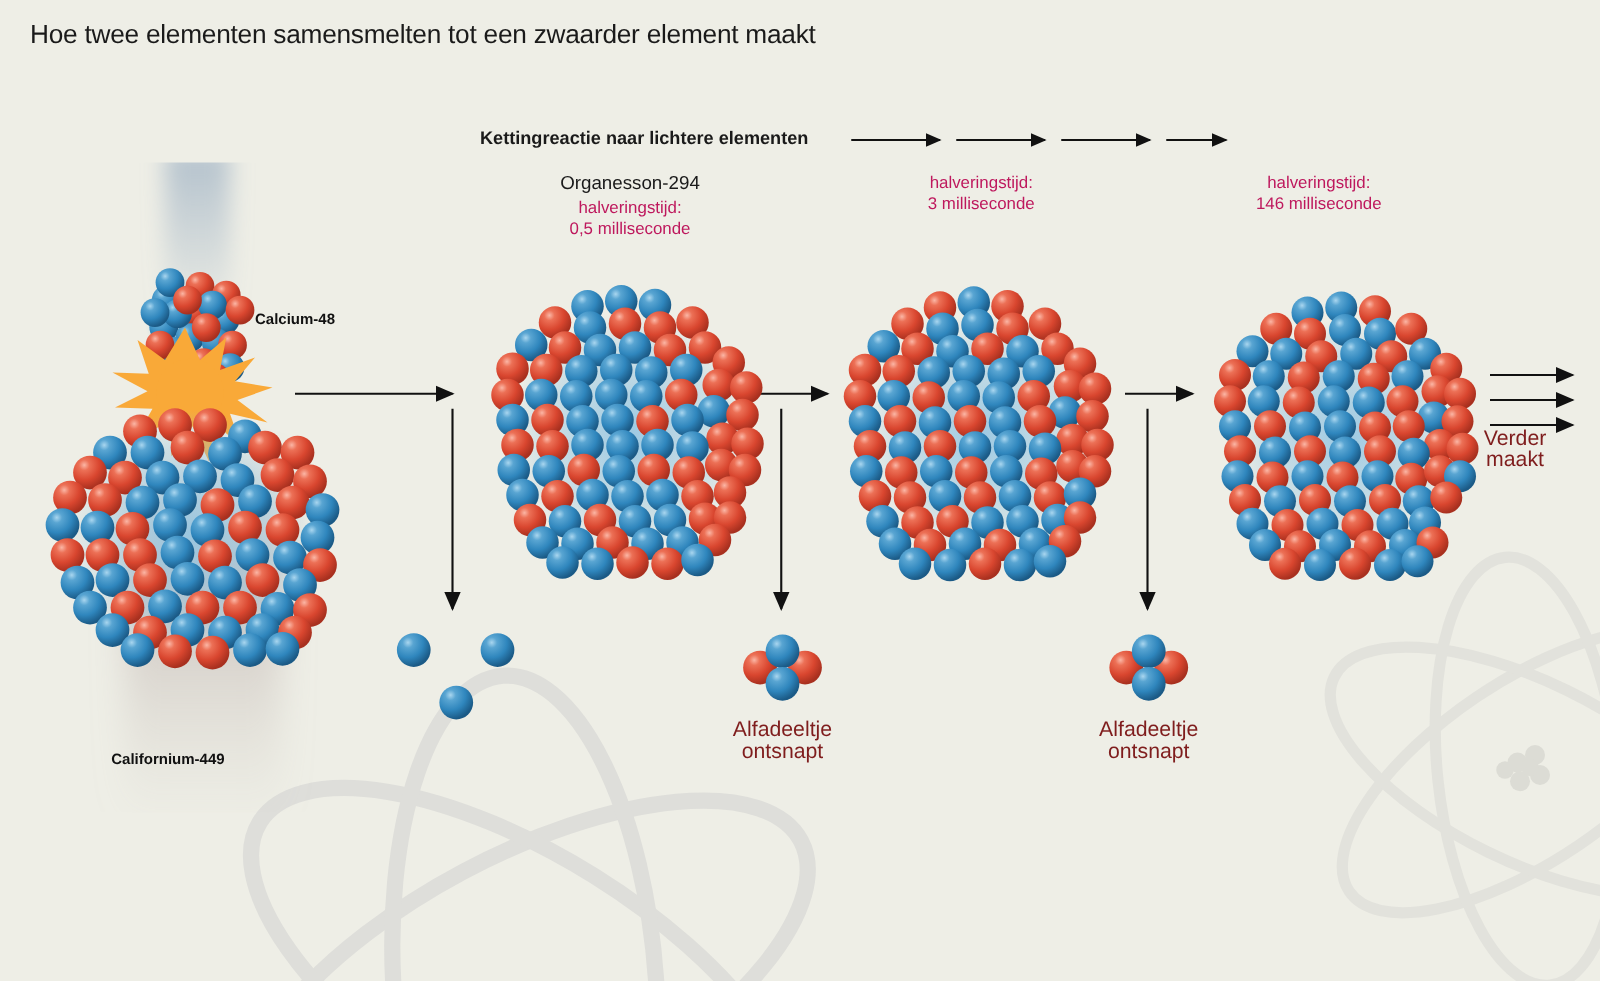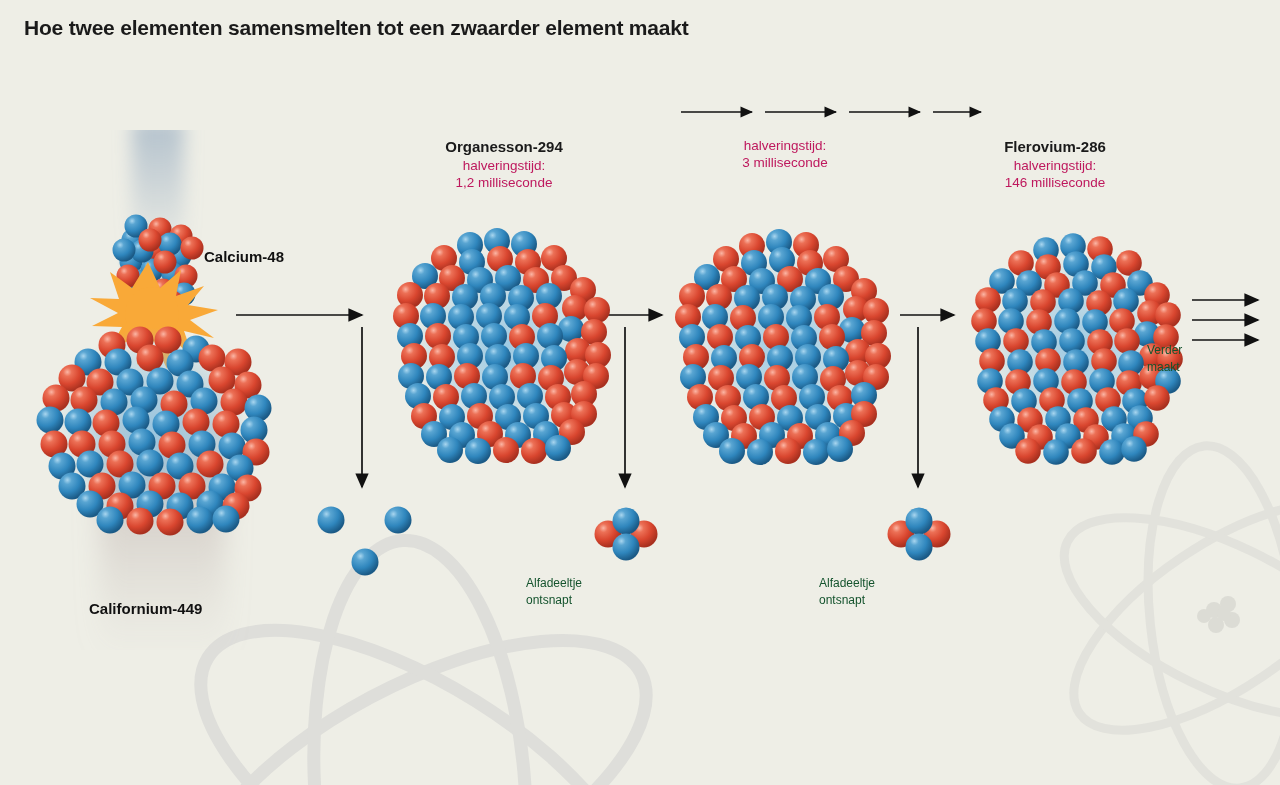--- a/index.html
+++ b/index.html
@@ -31,21 +31,21 @@
     position: absolute;
     left: 0; top: 0;
     width: 1280px; height: 785px;
     z-index: 2;
   }
   .title {
     position: absolute;
     left: 24px;
     top: 16px;
     font-size: 21px;
-    font-weight: bold;
+    font-weight: normal;
     color: #1a1a1a;
     letter-spacing: -0.2px;
     z-index: 5;
     white-space: nowrap;
   }
   .chain-label {
     position: absolute;
     left: 384px;
     top: 103px;
     font-size: 14.5px;
@@ -55,42 +55,43 @@
     white-space: nowrap;
   }
   .elem-block {
     position: absolute;
     text-align: center;
     z-index: 5;
     width: 220px;
   }
   .elem-name {
     font-size: 15px;
-    font-weight: bold;
+    font-weight: normal;
     color: #1a1a1a;
     line-height: 20px;
     white-space: nowrap;
   }
   .elem-sub {
     font-size: 13.5px;
     color: #be185d;
     line-height: 17px;
     white-space: nowrap;
   }
   .caption {
     position: absolute;
-    font-size: 12px;
-    color: #14532d;
+    text-align: center;
+    font-size: 17px;
+    color: #7f1d1d;
     line-height: 17px;
     z-index: 5;
     white-space: nowrap;
   }
   .caption-bold {
     position: absolute;
-    font-size: 15px;
+    font-size: 12px;
     font-weight: bold;
     color: #111;
     z-index: 6;
     white-space: nowrap;
   }
   .beam {
     position: absolute;
     z-index: 1;
   }
 </style>
@@ -563,38 +564,38 @@
     <g>
       <circle cx="901" cy="534" r="13.5" fill="url(#pG)"></circle>
       <circle cx="937" cy="534" r="13.5" fill="url(#pG)"></circle>
       <circle cx="919" cy="521" r="13.5" fill="url(#nG)"></circle>
       <circle cx="919" cy="547" r="13.5" fill="url(#nG)"></circle>
     </g>
   </svg>
 
   <div class="title">Hoe twee elementen samensmelten tot een zwaarder element maakt</div>
 
+  <div class="chain-label">Kettingreactie naar lichtere elementen</div>
 
   <div class="caption-bold" style="left:204px; top:248px;">Calcium-48</div>
 
   <div class="caption-bold" style="left:89px; top:600px;">Californium-449</div>
 
   <div class="elem-block" style="left:394px; top:137px;">
     <div class="elem-name">Organesson-294</div>
     <div class="elem-sub">halveringstijd:</div>
-    <div class="elem-sub">1,2 milliseconde</div>
+    <div class="elem-sub">0,5 milliseconde</div>
   </div>
 
   <div class="elem-block" style="left:675px; top:137px;">
     <div class="elem-sub">halveringstijd:</div>
     <div class="elem-sub">3 milliseconde</div>
   </div>
 
   <div class="elem-block" style="left:945px; top:137px;">
-    <div class="elem-name">Flerovium-286</div>
     <div class="elem-sub">halveringstijd:</div>
     <div class="elem-sub">146 milliseconde</div>
   </div>
 
 
   <div class="caption" style="left:526px; top:575px; width:200px;">
     <div>Alfadeeltje</div>
     <div>ontsnapt</div>
   </div>
 

